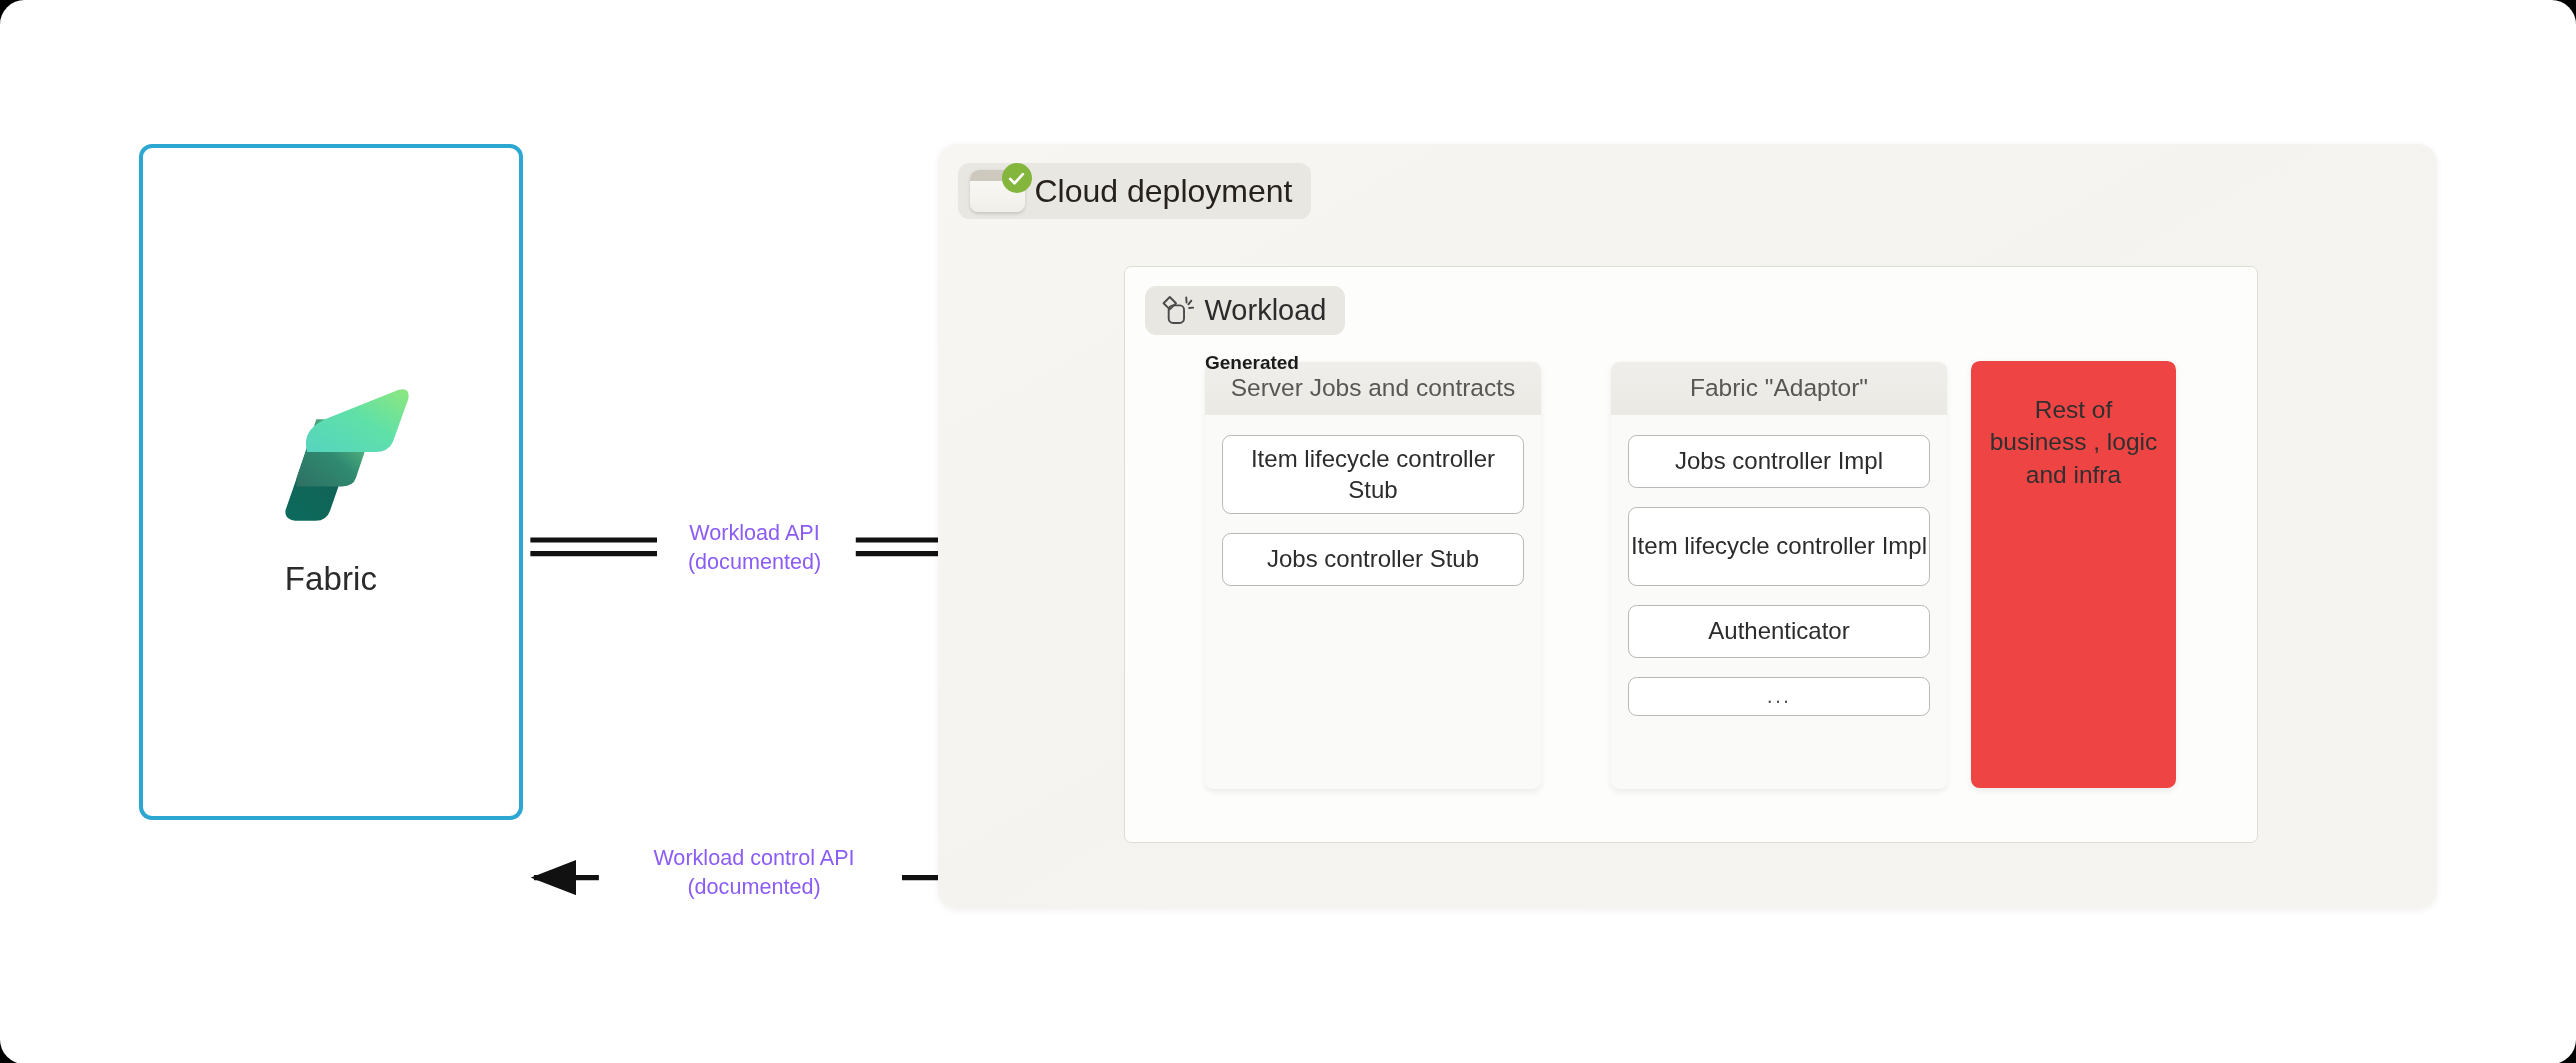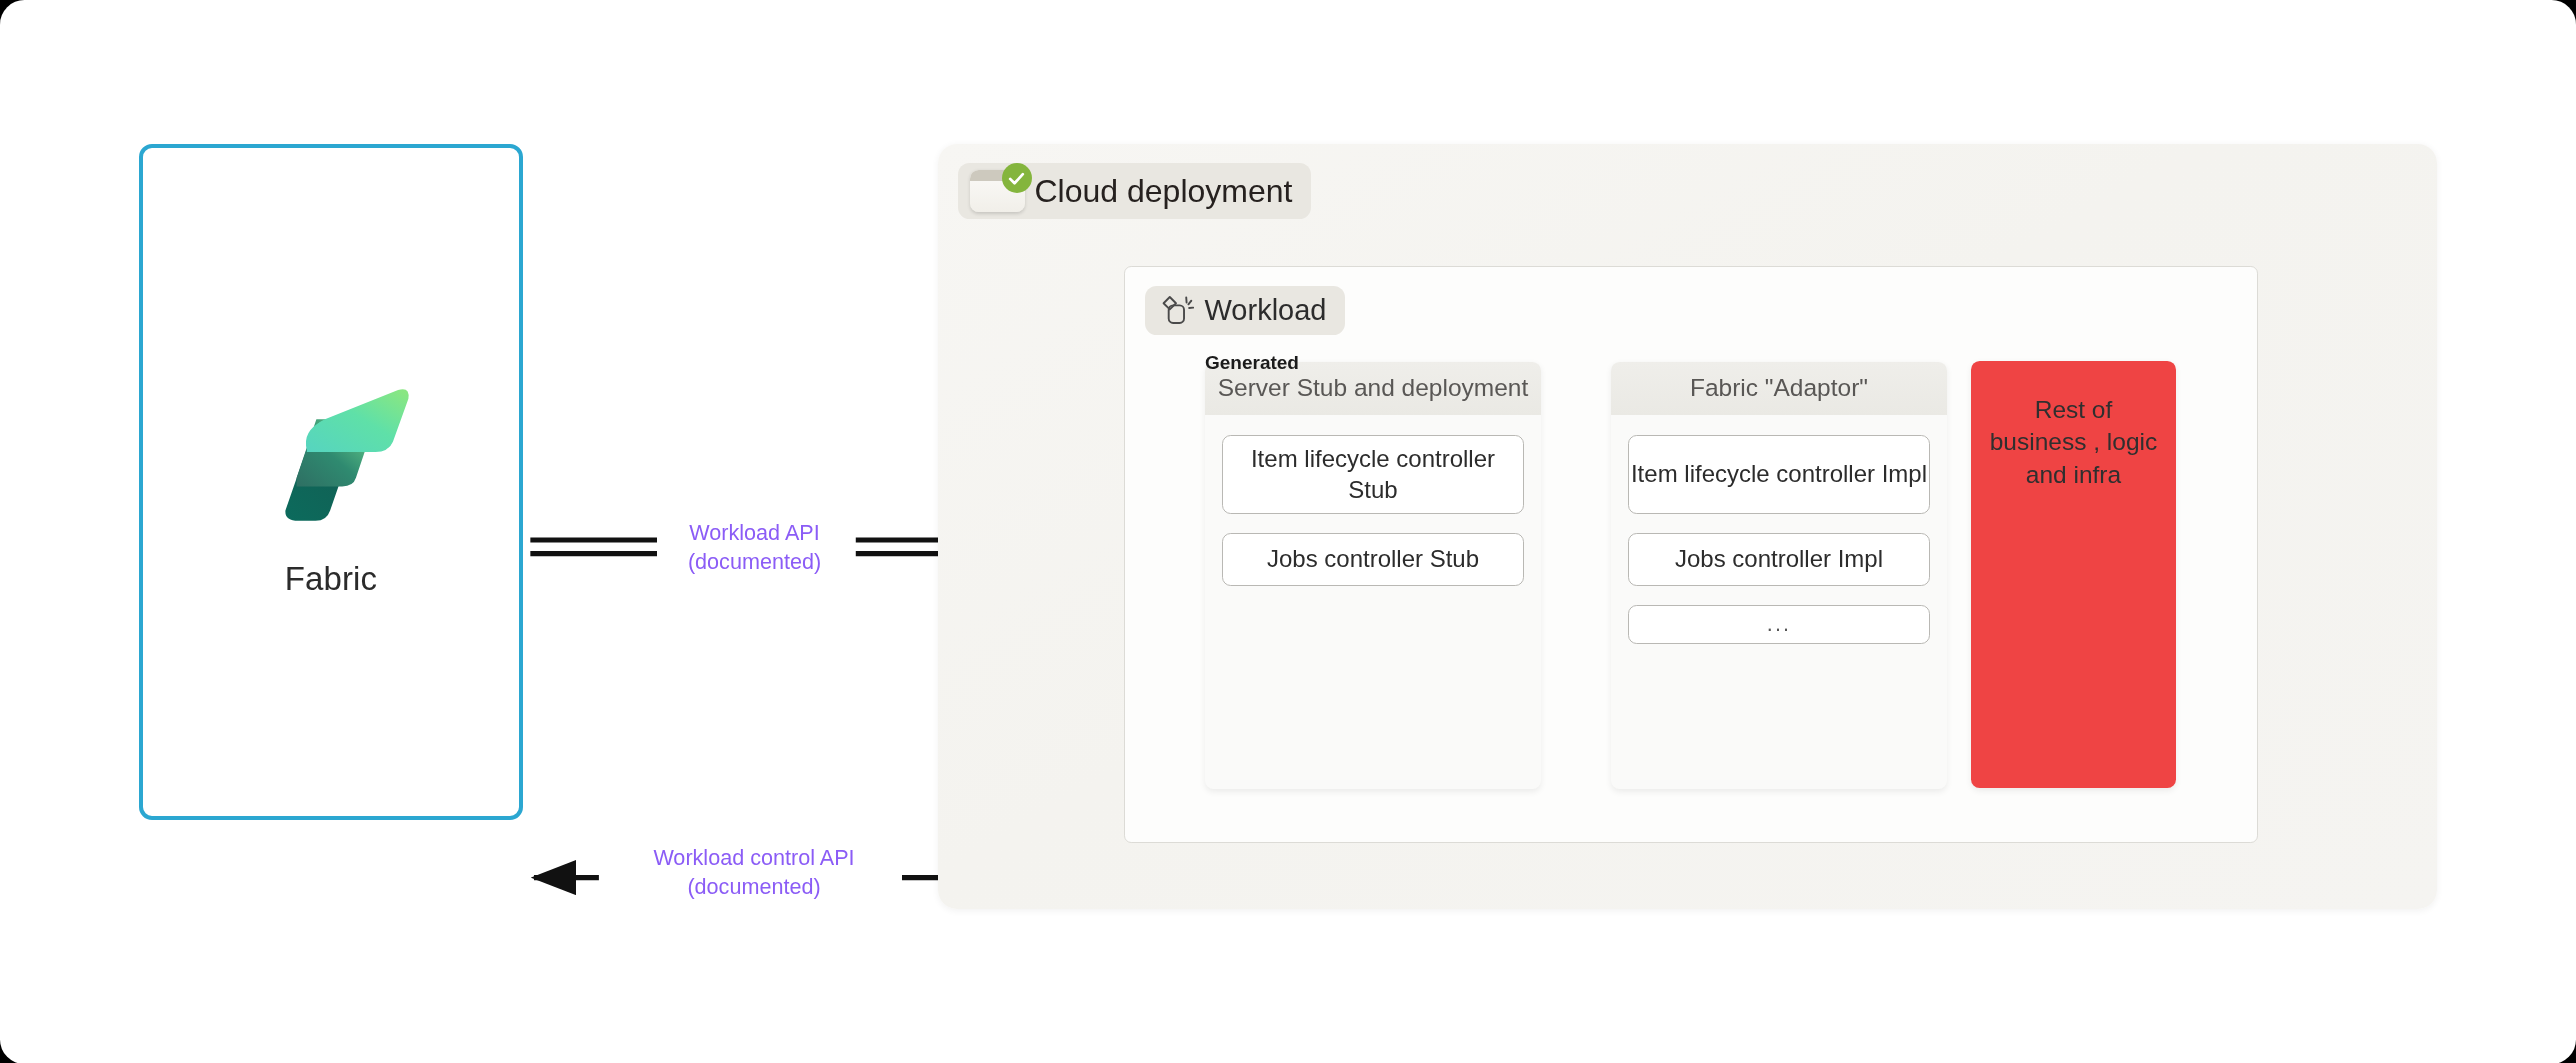--- a/index.html
+++ b/index.html
@@ -266,32 +266,33 @@
           </g>
         </svg>
       </span>
       <span class="chip-label">Workload</span>
     </div>
   </div>
 
   <div id="generated-label">Generated</div>
 
   <div id="col-stub" class="column-card">
-    <div class="column-header">Server Stub and deployment</div>
+    <div class="column-header">Server Jobs and contracts</div>
     <div class="column-body">
       <div class="node-box node-tall">Item lifecycle controller Stub</div>
       <div class="node-box node-short">Jobs controller Stub</div>
     </div>
   </div>
 
   <div id="col-adaptor" class="column-card">
     <div class="column-header">Fabric "Adaptor"</div>
     <div class="column-body">
+      <div class="node-box node-short">Jobs controller Impl</div>
       <div class="node-box node-tall">Item lifecycle controller Impl</div>
-      <div class="node-box node-short">Jobs controller Impl</div>
+      <div class="node-box node-short">Authenticator</div>
       <div class="node-box node-dots">...</div>
     </div>
   </div>
 
   <div id="col-rest" class="column-card">
     <div class="rest-text">Rest of business , logic and infra</div>
   </div>
 
   <div id="label-workload-api" class="edge-label">
     <div>Workload API</div>

